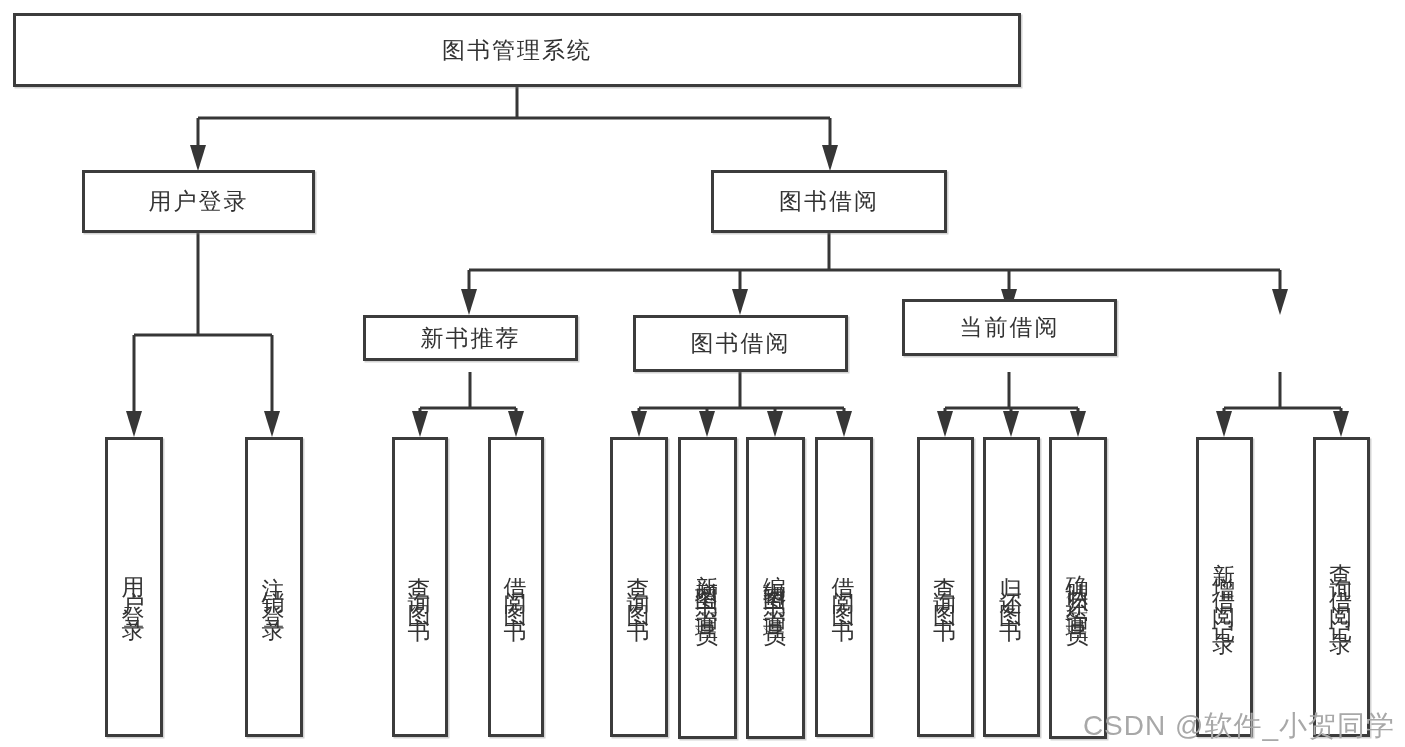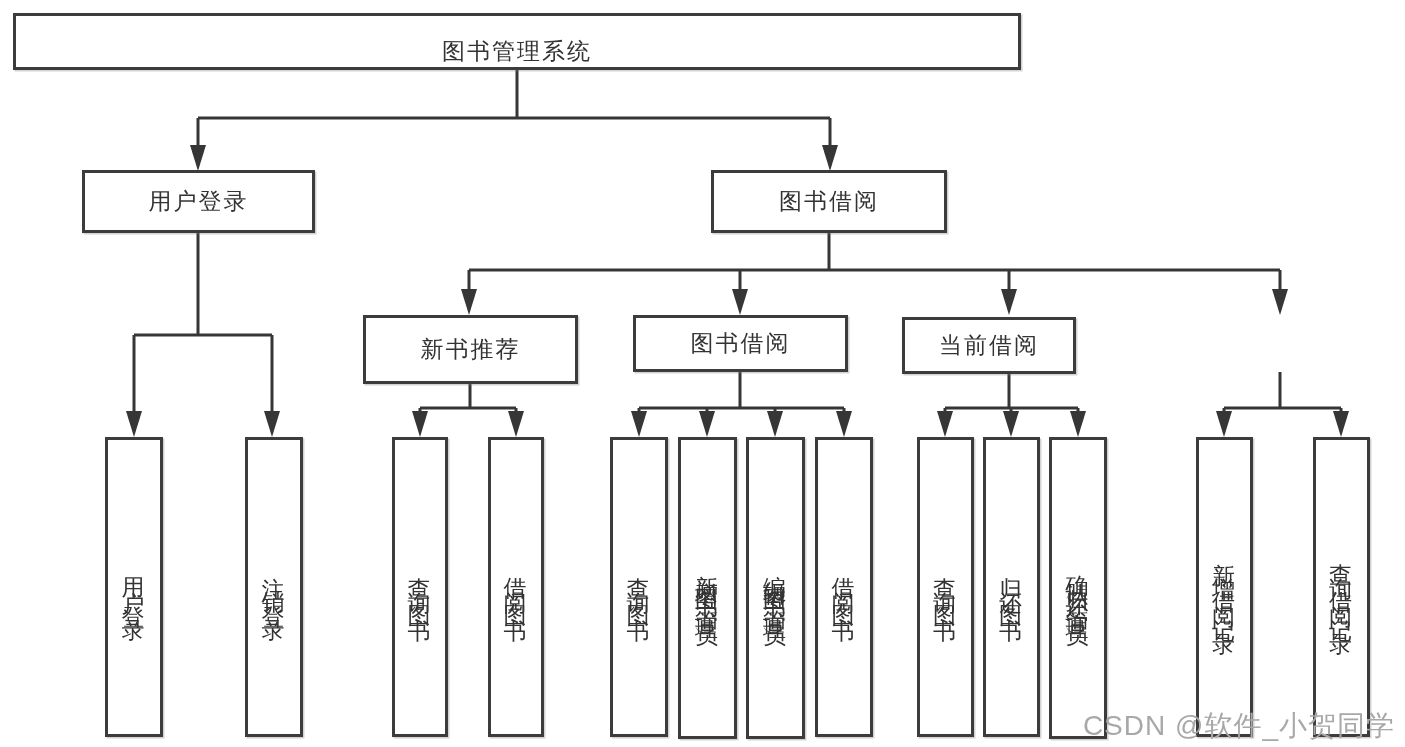--- a/index.html
+++ b/index.html
@@ -77,45 +77,45 @@
     <polygon points="699,411 715,411 707,437"></polygon>
     <polygon points="767,411 783,411 775,437"></polygon>
     <polygon points="836,411 852,411 844,437"></polygon>
     <polygon points="937,411 953,411 945,437"></polygon>
     <polygon points="1003,411 1019,411 1011,437"></polygon>
     <polygon points="1070,411 1086,411 1078,437"></polygon>
     <polygon points="1216,411 1232,411 1224,437"></polygon>
     <polygon points="1333,411 1349,411 1341,437"></polygon>
   </svg>
 
-  <div class="node h" style="left:13px; top:13px; width:1008px; height:57px;align-items:flex-end;">
+  <div class="node h" style="left:13px; top:13px; width:1008px; height:74px;">
     <span>图书管理系统</span>
   </div>
 
   <div class="node h" style="left:82px; top:170px; width:233px; height:63px;">
     <span>用户登录</span>
   </div>
   <div class="node h" style="left:711px; top:170px; width:236px; height:63px;">
     <span>图书借阅</span>
   </div>
 
   <div class="node v" style="left:105px; top:437px; width:58px; height:300px;">
     <span>用户登录</span>
   </div>
   <div class="node v" style="left:245px; top:437px; width:58px; height:300px;">
     <span>注销登录</span>
   </div>
 
-  <div class="node h" style="left:363px; top:315px; width:215px; height:69px;">
+  <div class="node h" style="left:363px; top:315px; width:215px; height:46px;">
     <span>新书推荐</span>
   </div>
   <div class="node h" style="left:633px; top:315px; width:215px; height:57px;">
     <span>图书借阅</span>
   </div>
-  <div class="node h" style="left:902px; top:317px; width:174px; height:57px;">
+  <div class="node h" style="left:902px; top:299px; width:215px; height:57px;">
     <span>当前借阅</span>
   </div>
 
   <div class="node v" style="left:392px; top:437px; width:56px; height:300px;">
     <span>查询图书</span>
   </div>
   <div class="node v" style="left:488px; top:437px; width:56px; height:300px;">
     <span>借阅图书</span>
   </div>
 

